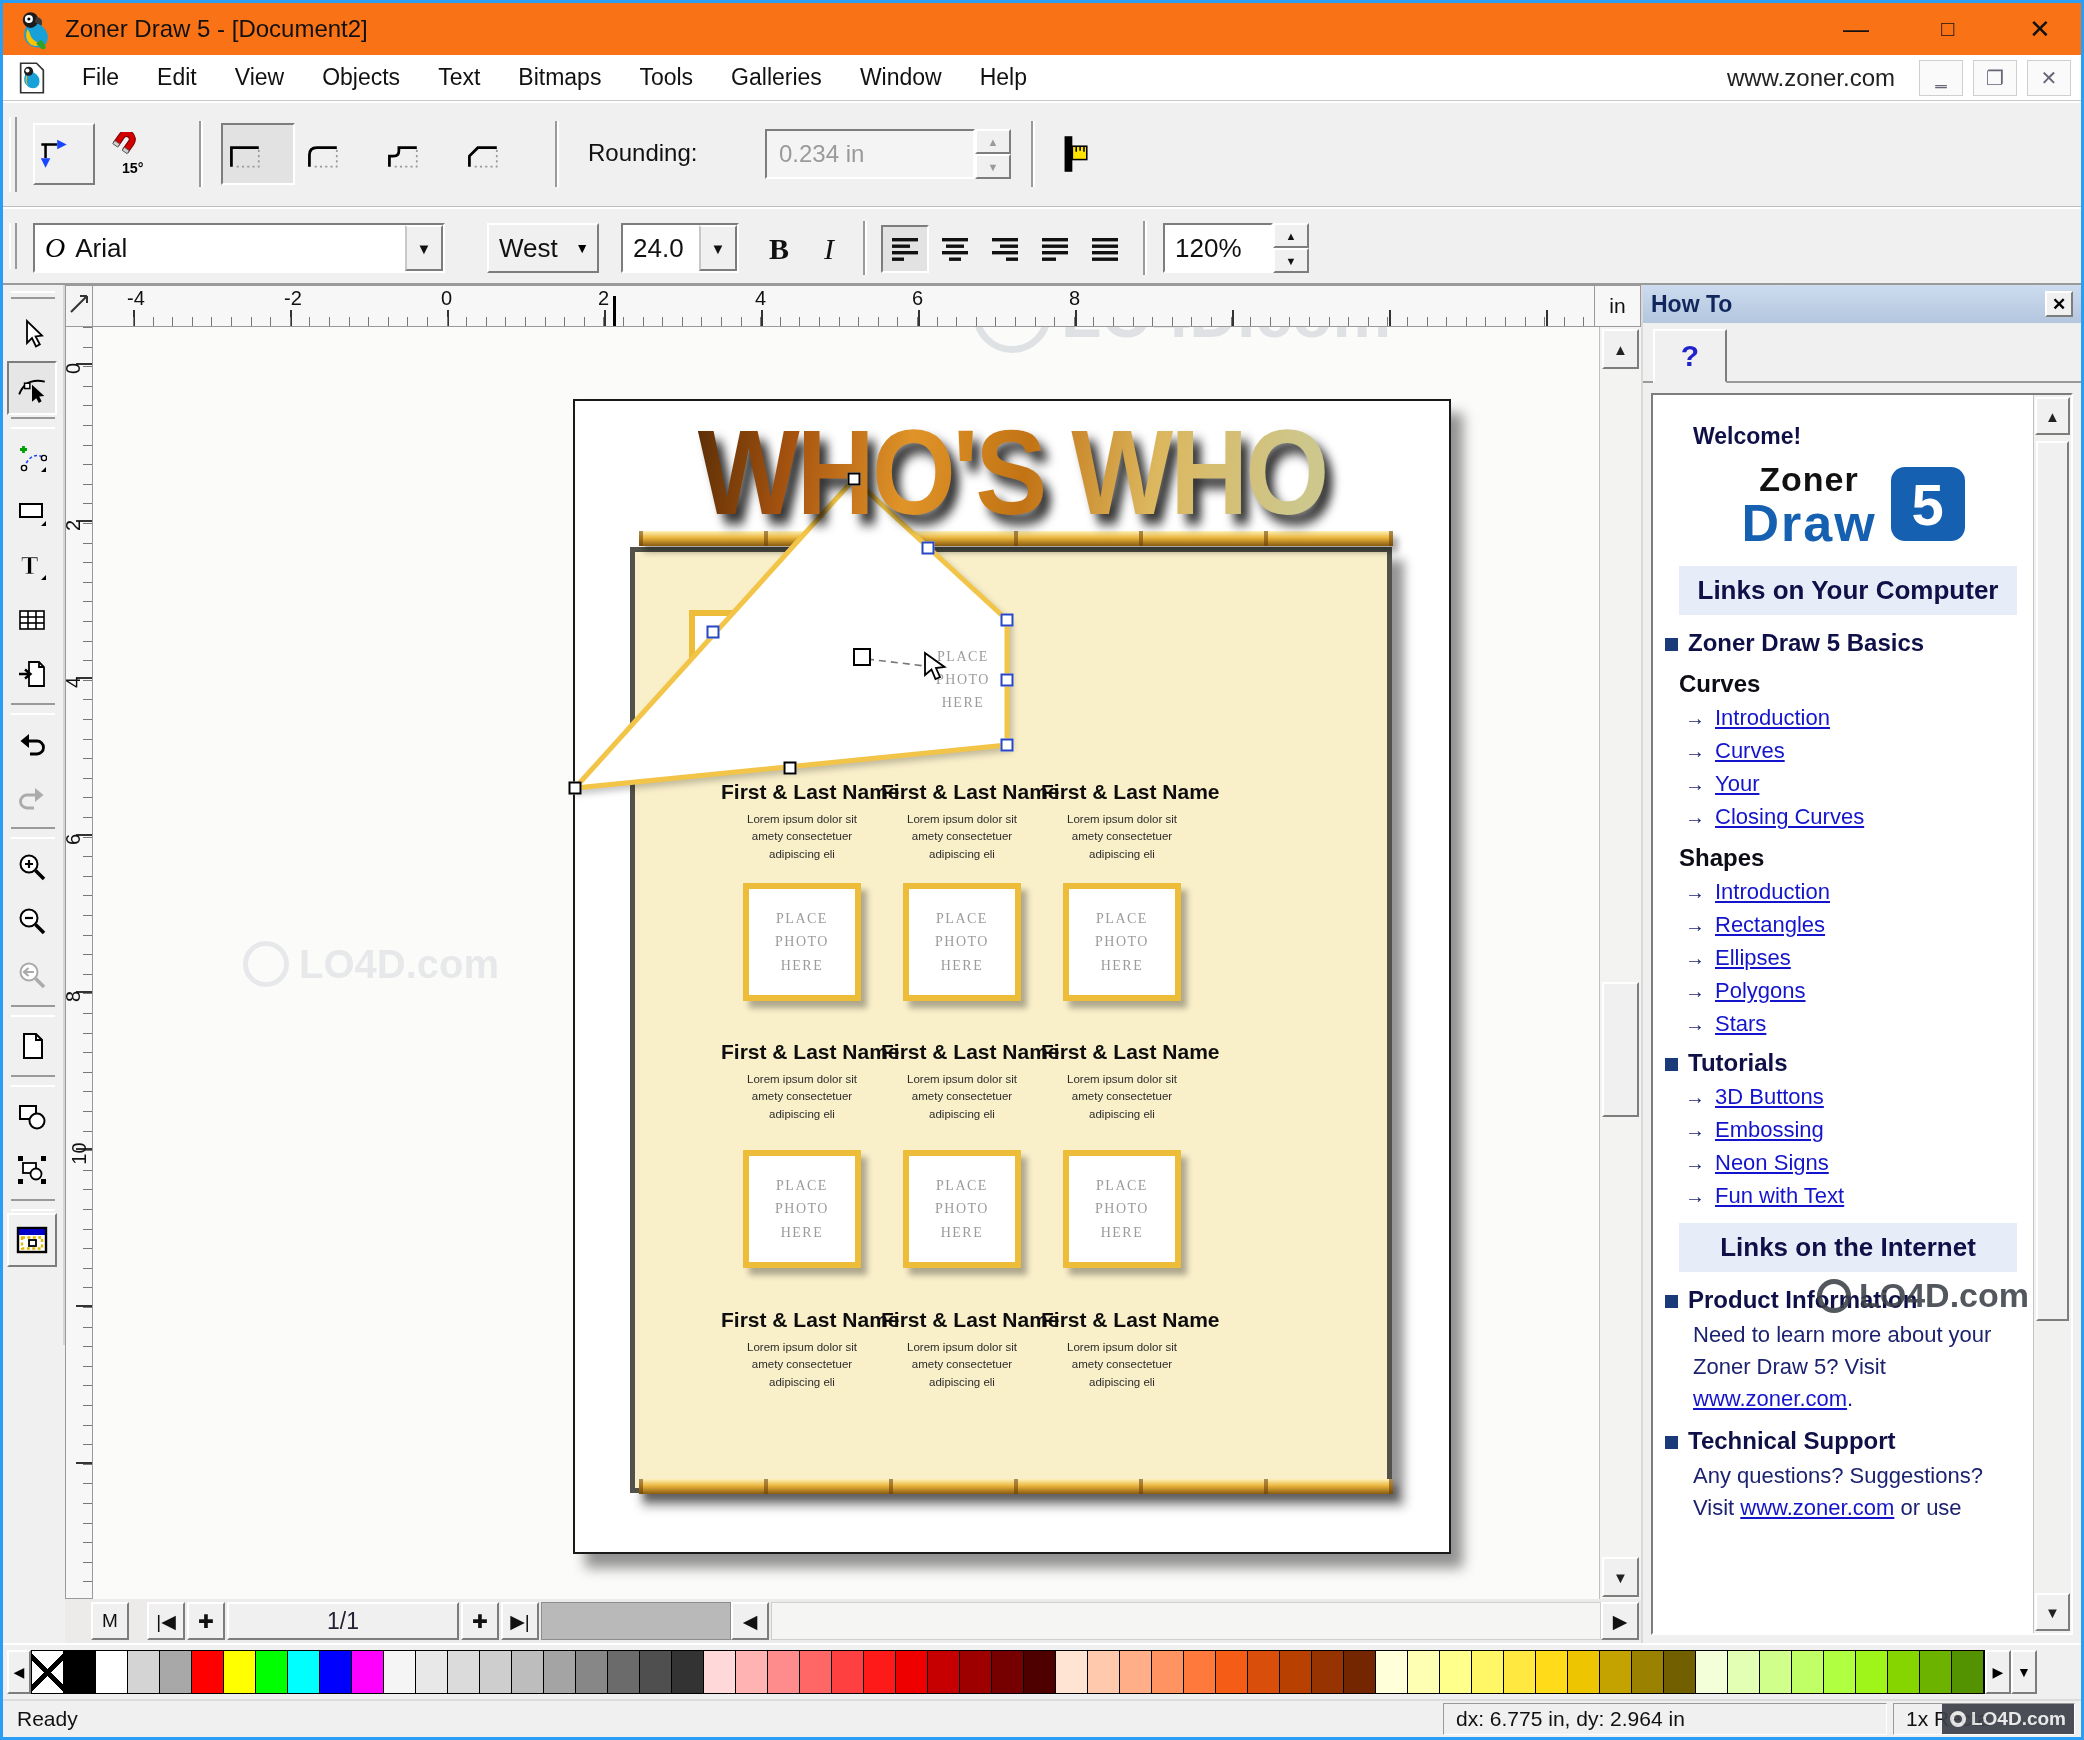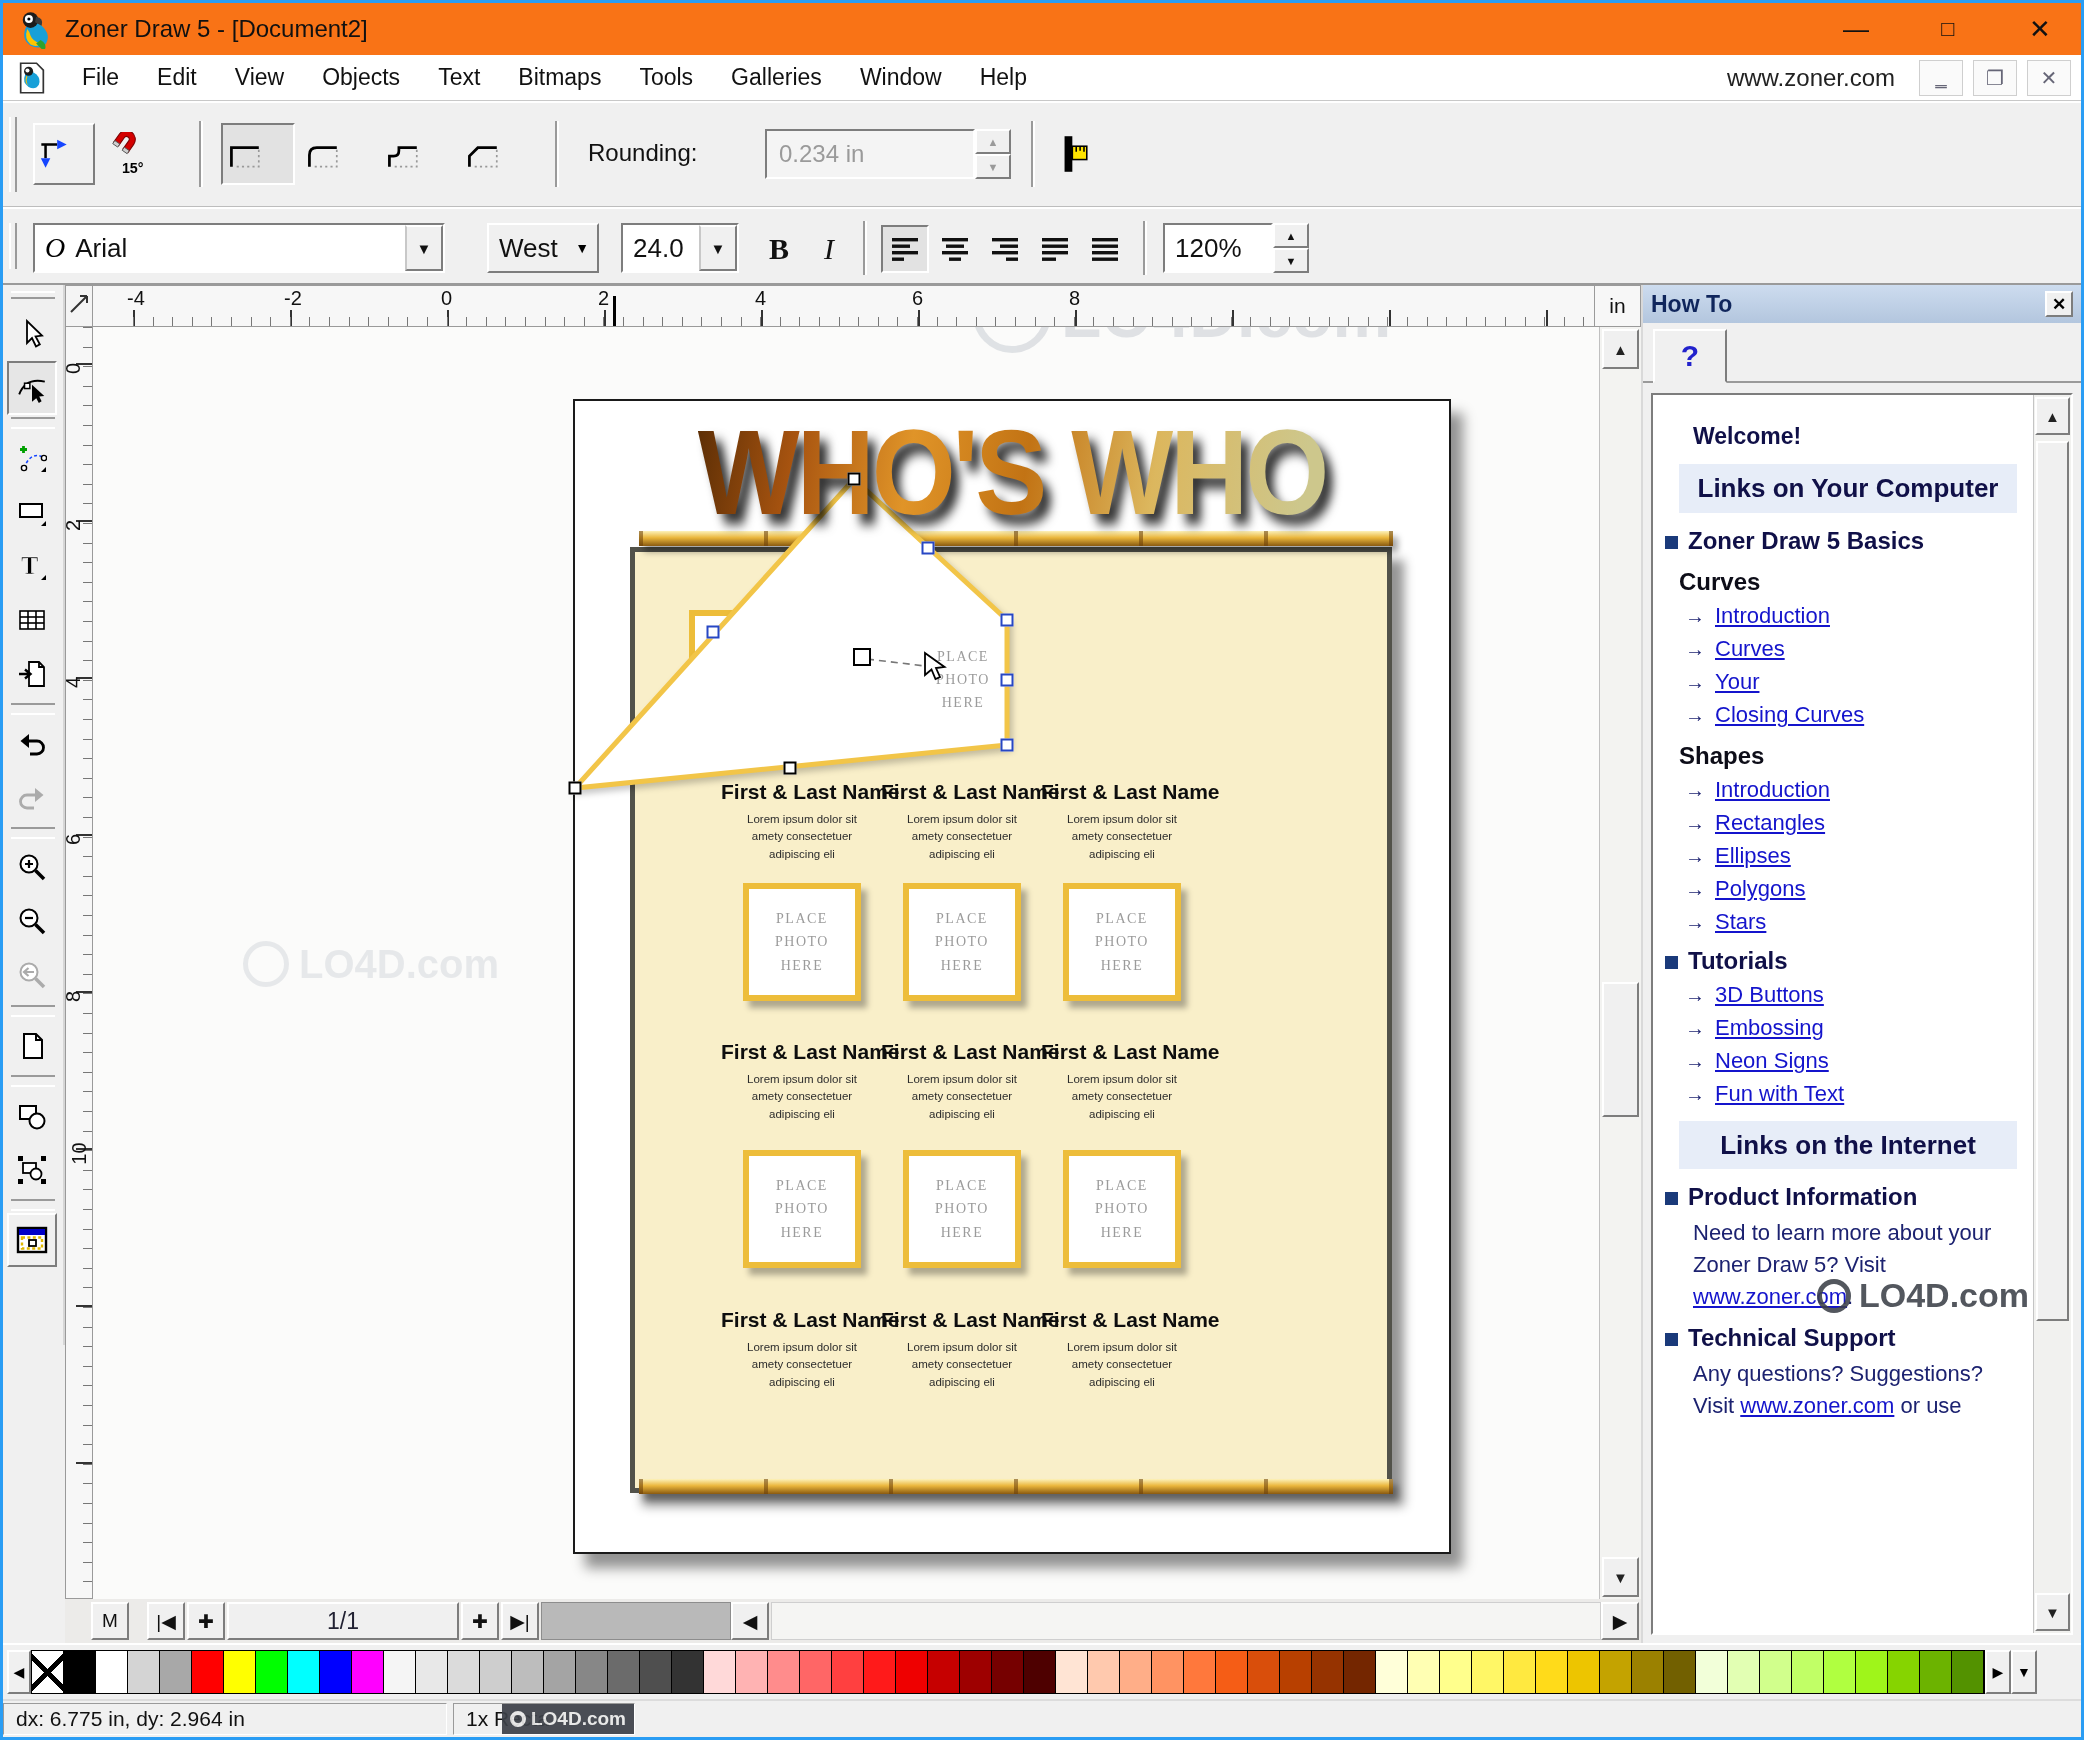--- a/index.html
+++ b/index.html
@@ -635,20 +635,27 @@
       <div id="htitle">
         <span class="txt">How To</span>
         <div id="hclose" class="raised">✕</div>
       </div>
       <div id="htabs">
         <div id="htab">?</div>
       </div>
       <div id="hframe">
         <div id="hbody">
           <div class="hwelcome">Welcome!</div>
+          <div id="hlogo">
+            <div class="lz">
+              <div class="z1">Zoner</div>
+              <div class="z2">Draw</div>
+            </div>
+            <div class="z5">5</div>
+          </div>
           <div id="howtoBody">
               <div class="hband">Links on Your Computer</div>
               <div class="hbullet">
                 <span class="sq"></span>
                 <span>Zoner Draw 5 Basics</span>
               </div>
               <div class="hsub">Curves</div>
               <div class="hlink">
                 <span class="arr">→</span>
                 <a href="#">Introduction</a>
@@ -795,20 +802,21 @@
         <div class="sw" style="background: rgb(159, 245, 26);"></div>
         <div class="sw" style="background: rgb(134, 212, 0);"></div>
         <div class="sw" style="background: rgb(108, 179, 0);"></div>
         <div class="sw" style="background: rgb(83, 146, 0);"></div>
       </div>
     <div id="cnext" class="raised">▶</div>
     <div id="cdrop" class="raised">▼</div>
   </div>
 
   <div id="sbar">
+    <div id="sready">Ready</div>
     <div id="c-dxy" class="scell">dx: 6.775 in, dy: 2.964 in</div>
     <div id="c-obj" class="scell">
       <span>1x Recta</span>
       <span class="wmtag">
         <span class="wm-ring"></span>
         <span>LO4D.com</span>
       </span>
     </div>
   </div>
 </div>

